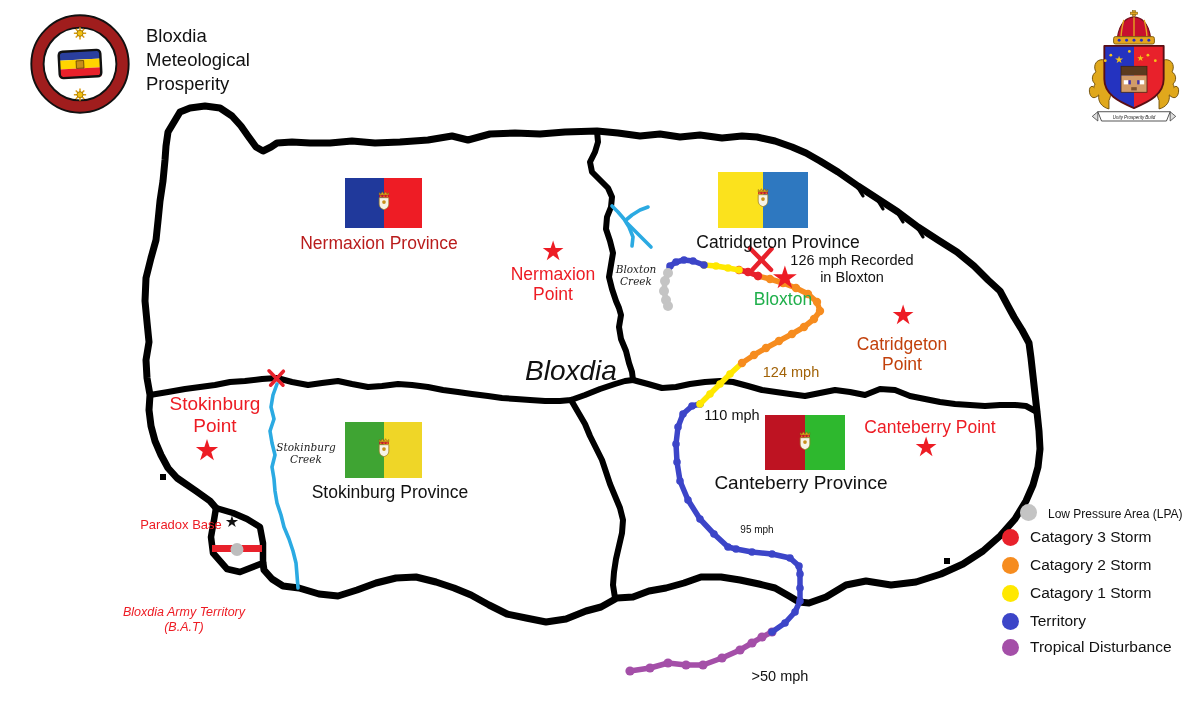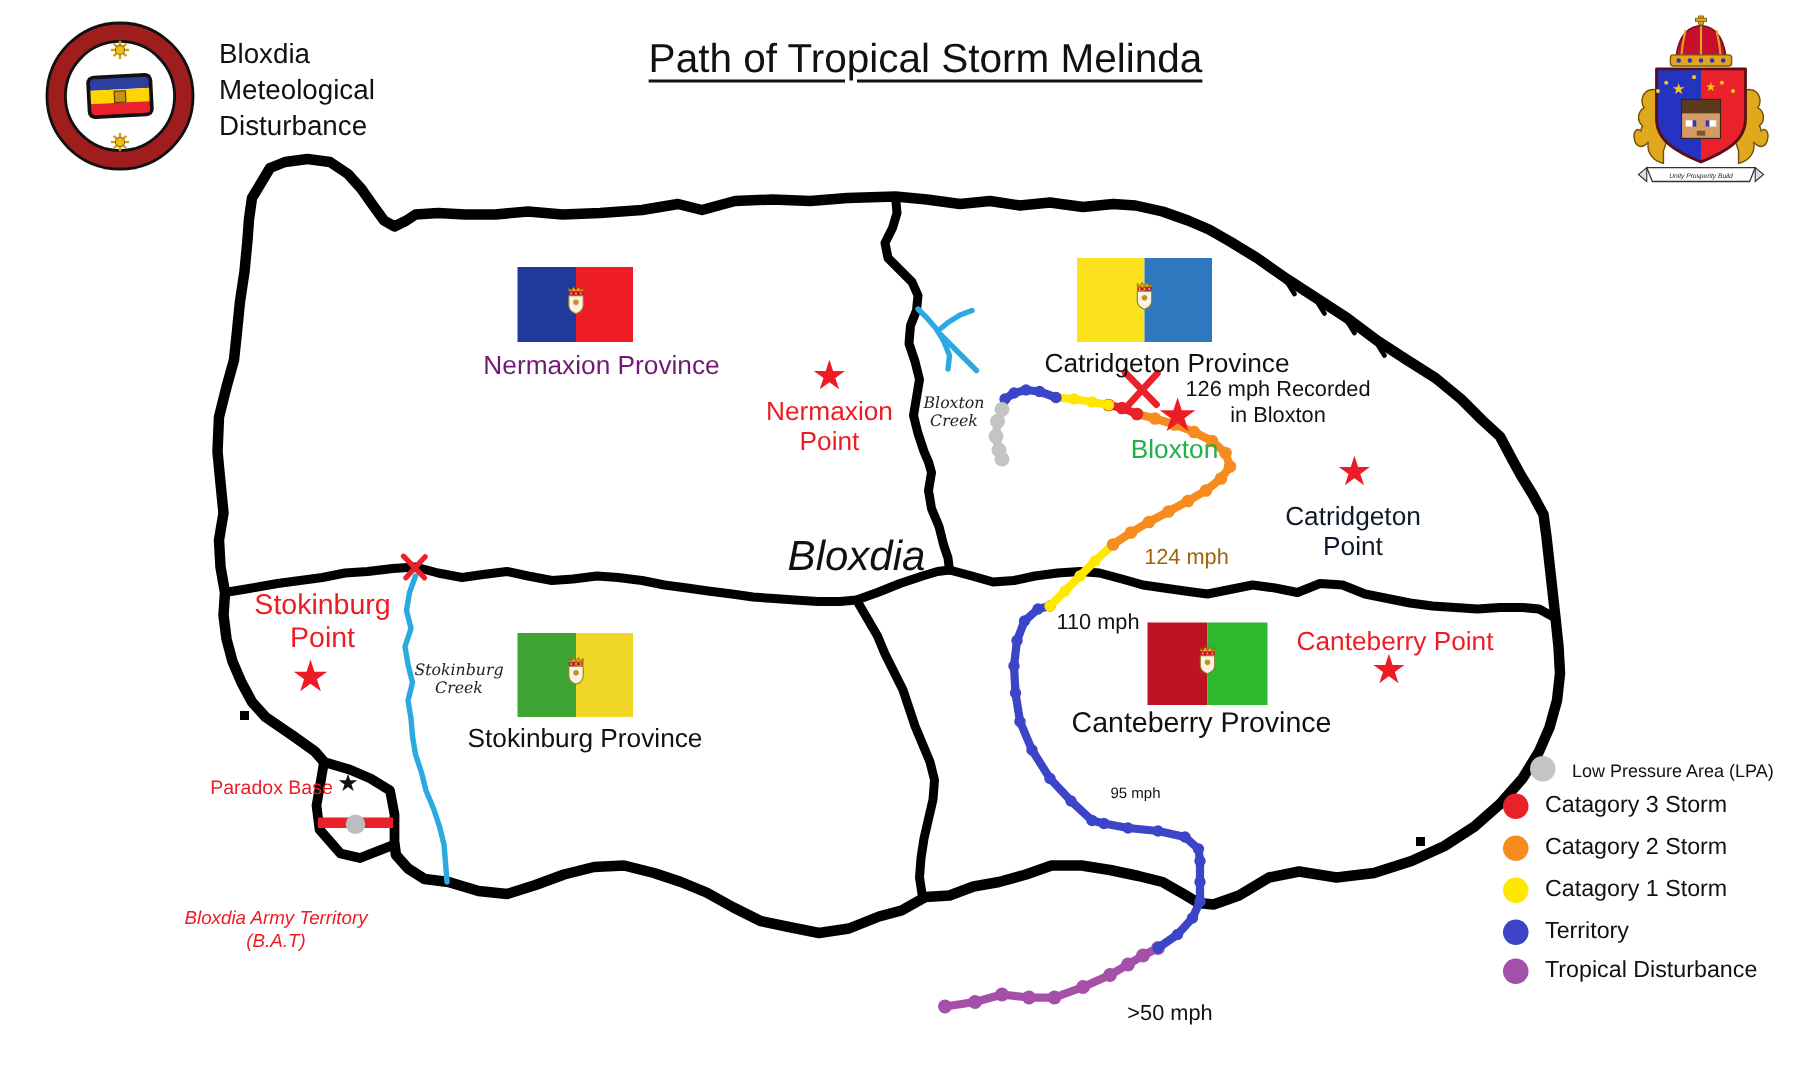--- a/index.html
+++ b/index.html
@@ -197,24 +197,23 @@
       <rect x="0" y="0" width="44" height="9.4" fill="#2A3F9E"></rect>
       <rect x="0" y="9.4" width="44" height="9.3" fill="#FFD500"></rect>
       <rect x="0" y="18.7" width="44" height="9.3" fill="#E8212B"></rect>
       <rect x="0" y="0" width="44" height="28" rx="4" fill="none" stroke="#111" stroke-width="2.6"></rect>
       <rect x="18" y="10.5" width="8" height="8" fill="#C8901A" stroke="#5A3A00" stroke-width="0.8"></rect>
     </g>
   </svg>
   <div class="logo-text">
     <div>Bloxdia</div>
     <div>Meteological</div>
-    <div>Disturbance</div>
+    <div>Prosperity</div>
   </div>
 
-  <div class="title">Path of Tropical Storm Melinda</div>
 
   <svg class="crest-svg" width="102" height="124" viewBox="0 0 110 132" xmlns="http://www.w3.org/2000/svg">
     <g fill="#E0A81C" stroke="#6E4E0A" stroke-width="1">
       <path d="M28,108 C20,106 16,100 17,93 C12,92 10,86 13,81 C9,78 9,71 14,68 C11,63 13,56 19,55 C24,54 28,58 27,63 C31,61 34,64 33,68 L29,74 C32,82 31,92 28,99 Z"></path>
       <path d="M17,93 C12,98 8,96 7,90 C6,84 10,82 12,85"></path>
     </g>
     <g fill="#E0A81C" stroke="#6E4E0A" stroke-width="1" transform="translate(110,0) scale(-1,1)">
       <path d="M28,108 C20,106 16,100 17,93 C12,92 10,86 13,81 C9,78 9,71 14,68 C11,63 13,56 19,55 C24,54 28,58 27,63 C31,61 34,64 33,68 L29,74 C32,82 31,92 28,99 Z"></path>
       <path d="M17,93 C12,98 8,96 7,90 C6,84 10,82 12,85"></path>
     </g>
@@ -317,41 +316,41 @@
       <circle cx="6" cy="7.6" r="0.8" fill="#F5C518"></circle>
             <circle cx="10" cy="7.6" r="0.8" fill="#F5C518"></circle>
             <circle cx="14" cy="7.6" r="0.8" fill="#F5C518"></circle>
       <path d="M4,9.5 h12 v8 q0,5 -6,7 q-6,-2 -6,-7 Z" fill="#F7F3E6" stroke="#9A7A20" stroke-width="0.9"></path>
       <circle cx="10" cy="15" r="2.3" fill="#C8901A"></circle>
     </svg>
   </span>
       </div>
     </div>
   <div id="labels-layer">
-      <div class="map-label" style="left: 401px; top: 233px; font-size: 17.5px; color: #701a75; text-align: right;">
+      <div class="map-label" style="left: 379px; top: 233px; font-size: 17.5px; color: #b91c1c; text-align: right;">
         <div>Nermaxion Province</div>
       </div>
       <div class="map-label" style="left: 778px; top: 232px; font-size: 17.5px; color: rgb(17, 17, 17);">
         <div>Catridgeton Province</div>
       </div>
       <div class="map-label" style="left: 390px; top: 482px; font-size: 17.5px; color: rgb(17, 17, 17);">
         <div>Stokinburg Province</div>
       </div>
       <div class="map-label" style="left: 801px; top: 472px; font-size: 19px; color: rgb(17, 17, 17);">
         <div>Canteberry Province</div>
       </div>
       <div class="map-label" style="left: 553px; top: 264px; font-size: 17.5px; color: rgb(237, 28, 36);">
         <div>Nermaxion</div>
         <div>Point</div>
       </div>
       <div class="map-label" style="left: 215px; top: 393px; font-size: 19px; color: rgb(237, 28, 36);">
         <div>Stokinburg</div>
         <div>Point</div>
       </div>
-      <div class="map-label" style="left: 902px; top: 334px; font-size: 17.5px; color: #0f172a;">
+      <div class="map-label" style="left: 902px; top: 334px; font-size: 17.5px; color: #c2410c;">
         <div>Catridgeton</div>
         <div>Point</div>
       </div>
       <div class="map-label" style="left: 930px; top: 417px; font-size: 17.5px; color: rgb(237, 28, 36);">
         <div>Canteberry Point</div>
       </div>
       <div class="map-label" style="left: 783px; top: 289px; font-size: 17.5px; color: rgb(31, 175, 75);">
         <div>Bloxton</div>
       </div>
       <div class="map-label" style="left: 852px; top: 252px; font-size: 14.5px; color: rgb(17, 17, 17);">

